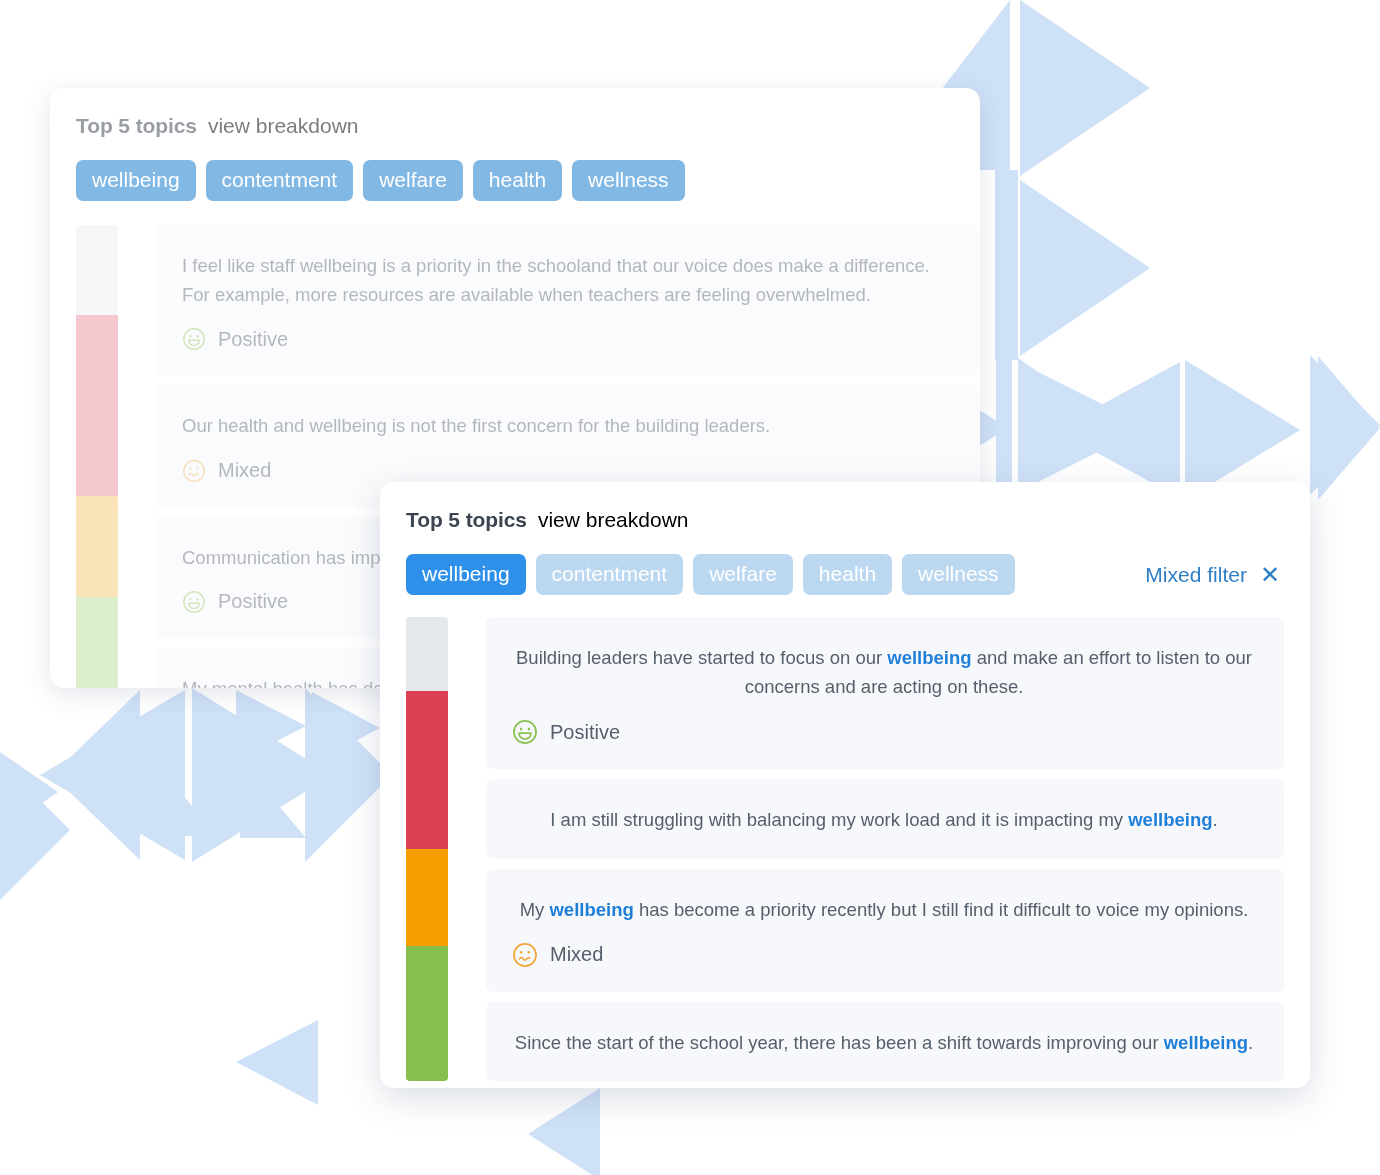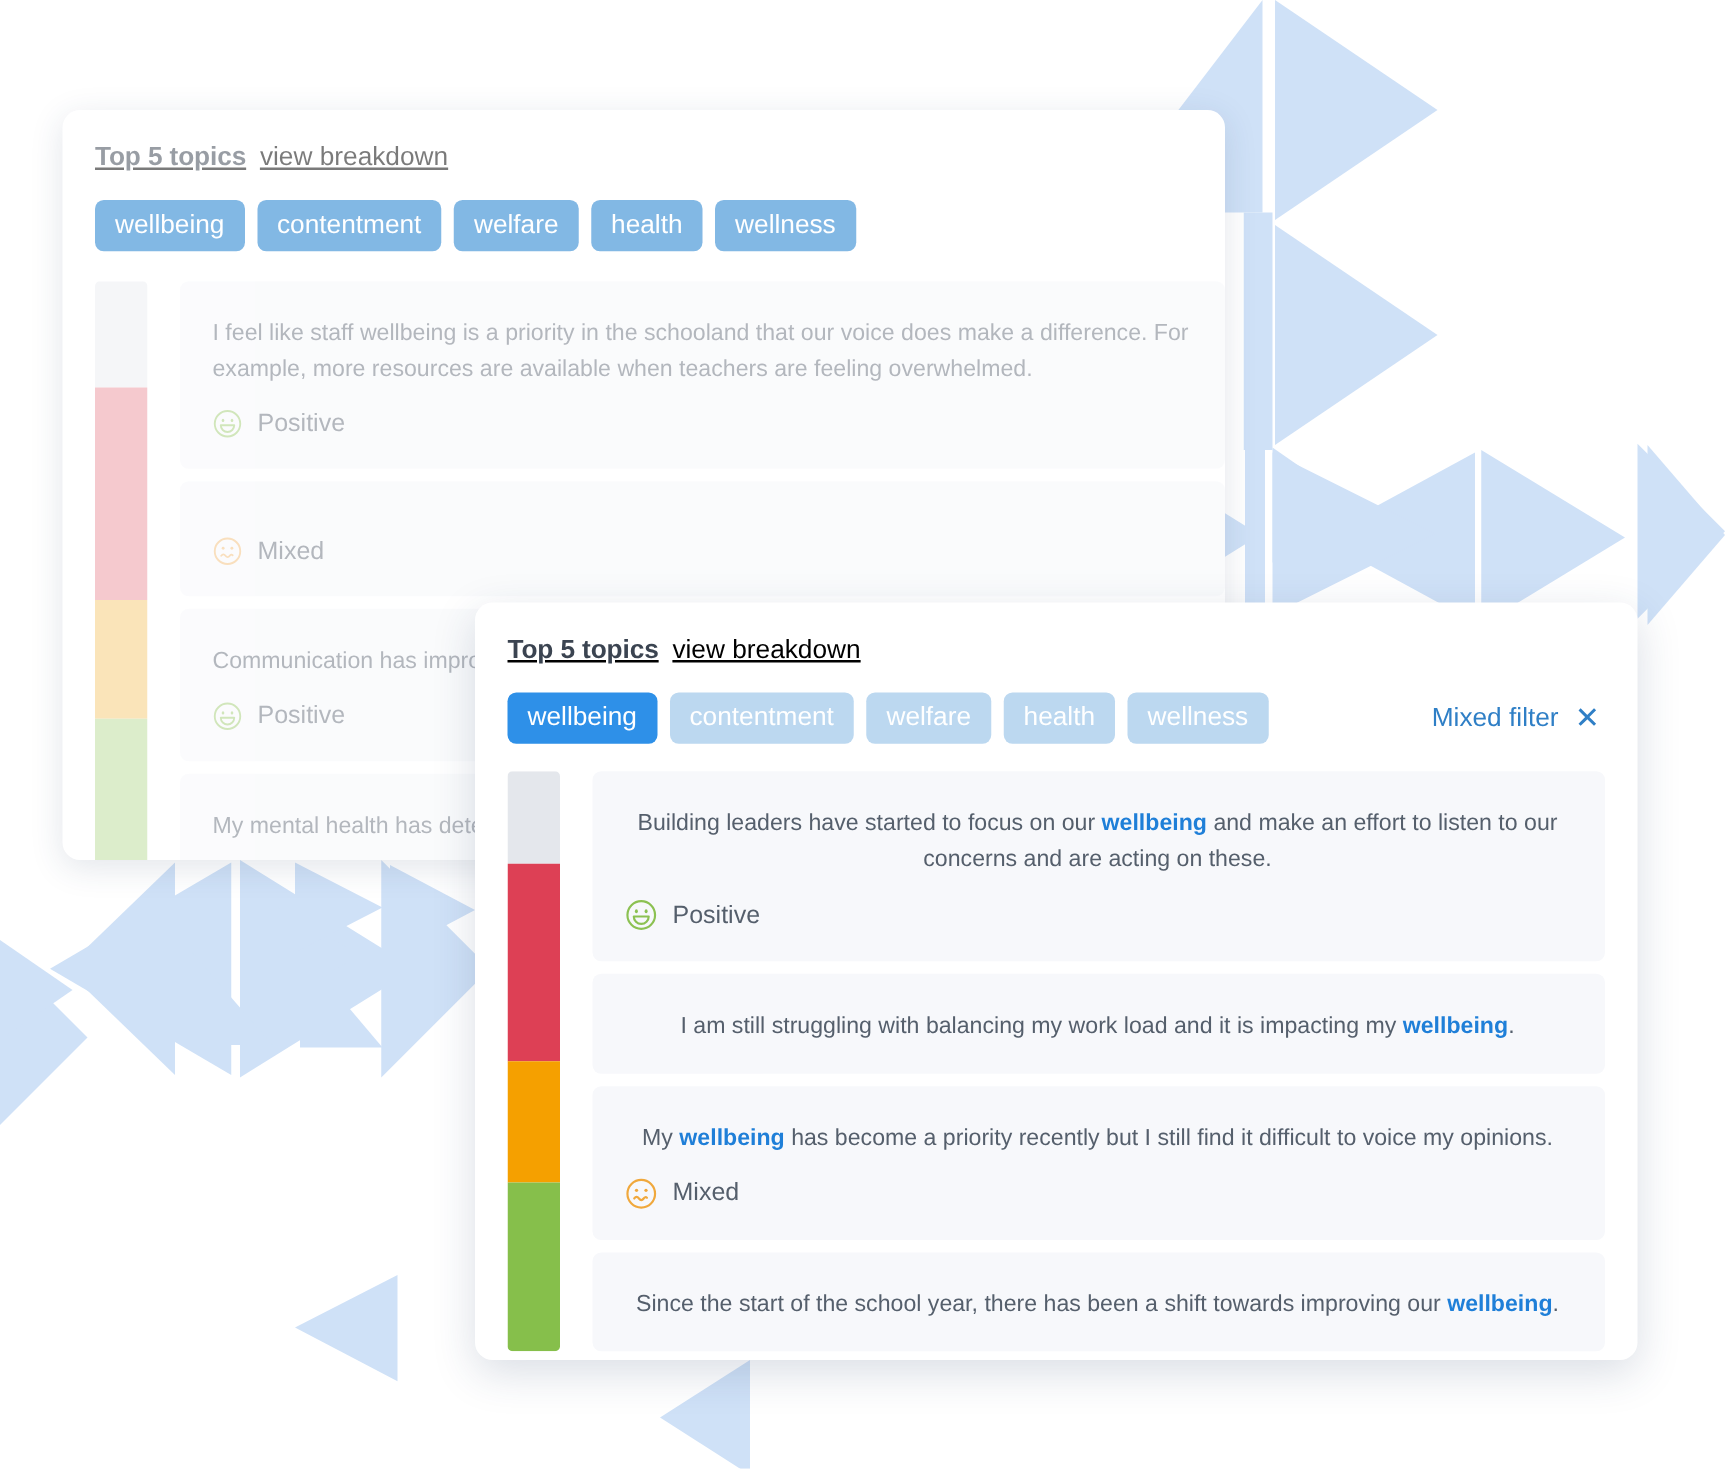--- a/index.html
+++ b/index.html
@@ -56,21 +56,20 @@
     z-index: 3;
     box-shadow: 0 10px 34px rgba(36, 60, 100, 0.17);
   }
 
   
   .card-header {
     display: flex;
     align-items: center;
     gap: 11px;
     padding: 0;
-    text-decoration: underline;
   }
   .card-title {
     font-size: 21px;
     font-weight: 700;
     color: #3b4451;
     letter-spacing: -0.1px;
   }
   .view-breakdown {
     font-size: 21px;
     font-weight: 400;
@@ -119,21 +118,21 @@
     font-size: 24px;
     line-height: 1;
     font-weight: 300;
     color: #2f7fc6;
   }
 
   
   .card-body {
     display: flex;
     align-items: stretch;
-    gap: 0;
+    gap: 12px;
   }
 
   .sentiment-bar {
     width: 42px;
     flex: 0 0 42px;
     border-radius: 4px;
     overflow: hidden;
     display: flex;
     flex-direction: column;
   }
@@ -339,20 +338,21 @@
                 <circle cx="12" cy="12" r="10.2" fill="none" stroke="#a8cf7e" stroke-width="1.5"></circle>
                 <ellipse cx="8.4" cy="9.3" rx="1.05" ry="1.35" fill="#a8cf7e"></ellipse>
                 <ellipse cx="15.6" cy="9.3" rx="1.05" ry="1.35" fill="#a8cf7e"></ellipse>
                 <path d="M6.6 13.2 h10.8 a5.4 5.4 0 0 1 -10.8 0 z" fill="none" stroke="#a8cf7e" stroke-width="1.5" stroke-linejoin="round"></path>
               </svg>
               <span class="sentiment-label">Positive</span>
             </div>
           </div>
 
           <div class="comment">
+            <div class="comment-text">Our health and wellbeing is not the first concern for the building leaders.</div>
             <div class="sentiment">
               <svg class="face" width="24" height="24" viewBox="0 0 24 24">
                 <circle cx="12" cy="12" r="10.2" fill="none" stroke="#f3c182" stroke-width="1.5"></circle>
                 <circle cx="8.5" cy="9.6" r="1.15" fill="#f3c182"></circle>
                 <circle cx="15.5" cy="9.6" r="1.15" fill="#f3c182"></circle>
                 <path d="M7 15.6 q1.7 -2.2 3.4 0 q1.7 2.2 3.4 0 q1.2 -1.5 2.3 -0.4" fill="none" stroke="#f3c182" stroke-width="1.5" stroke-linecap="round"></path>
               </svg>
               <span class="sentiment-label">Mixed</span>
             </div>
           </div>

